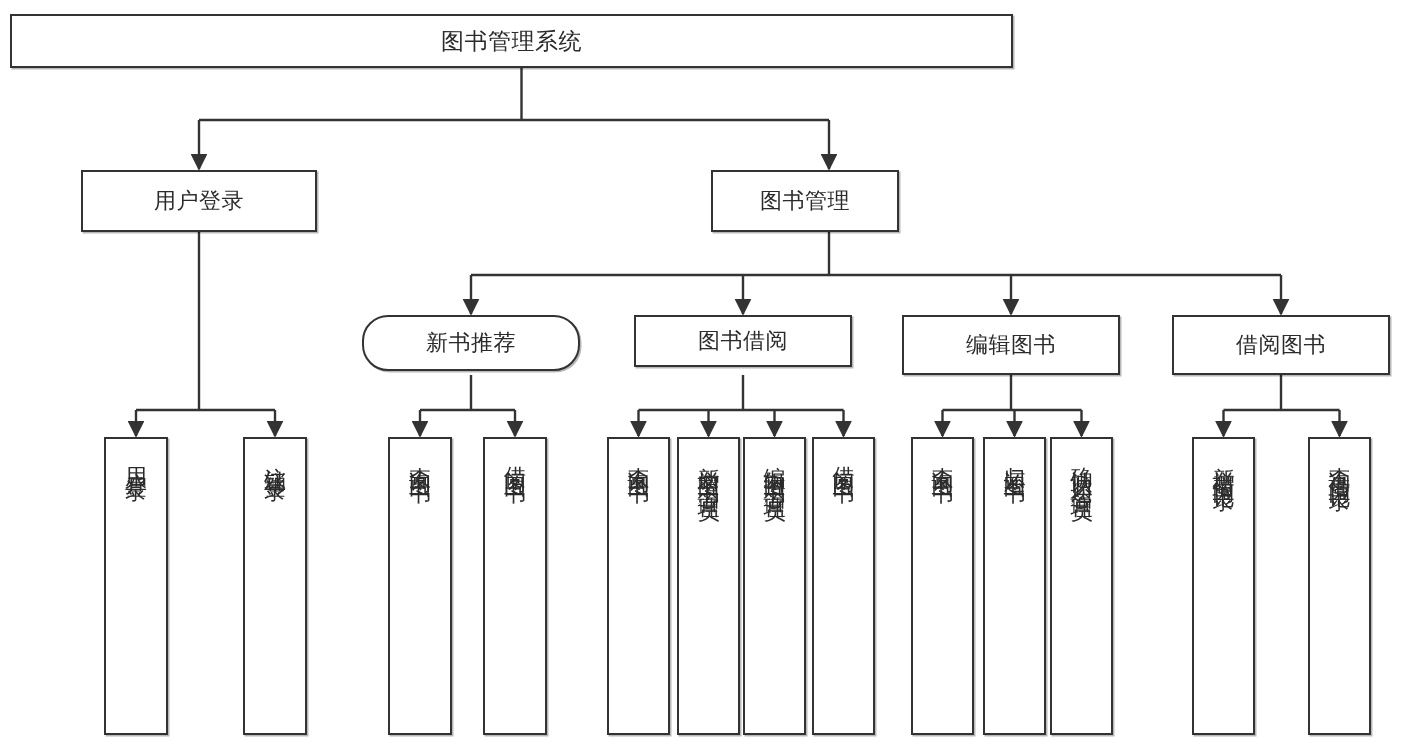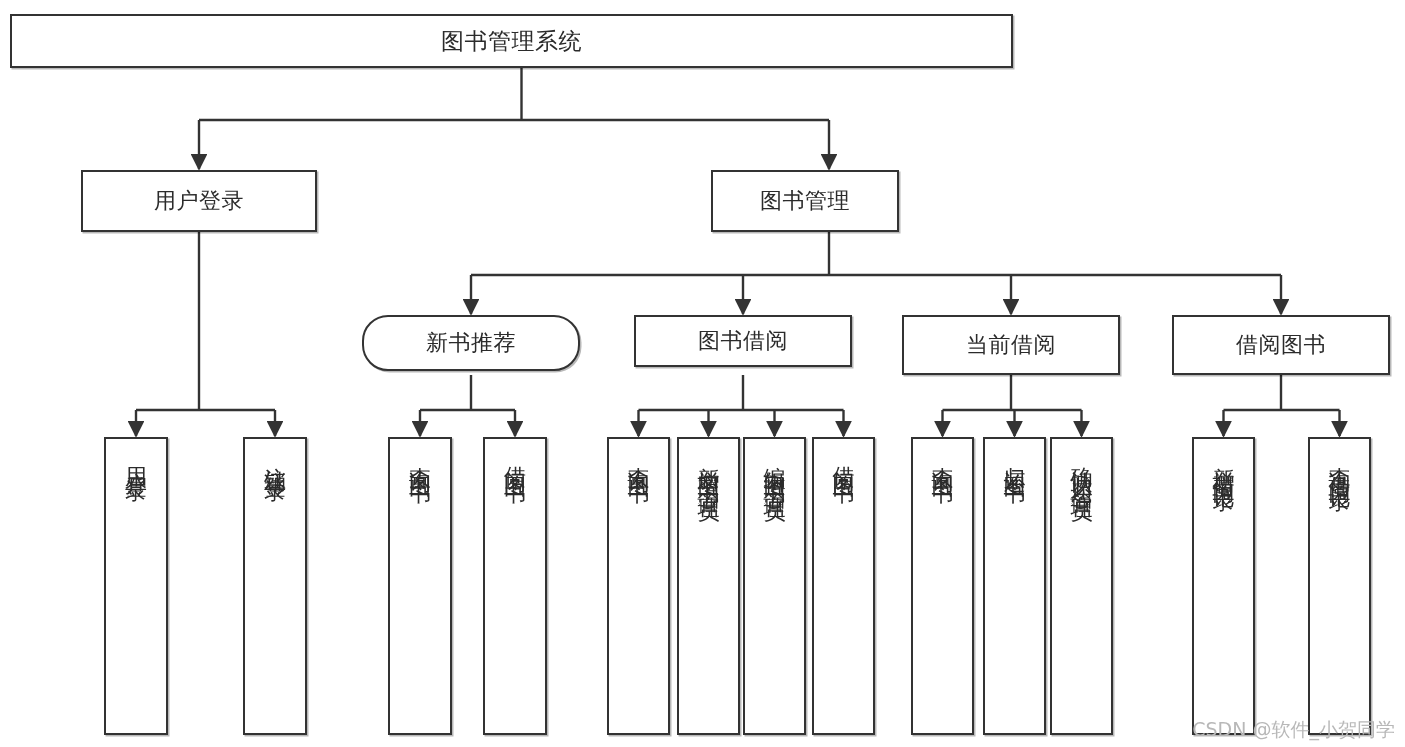--- a/index.html
+++ b/index.html
@@ -129,21 +129,21 @@
       <div class="node horiz" style="left: 711px; top: 170px; width: 188px; height: 62px;">
         <span class="label">图书管理</span>
       </div>
       <div class="node horiz" style="left: 362px; top: 315px; width: 218px; height: 56px; border-radius: 26px;">
         <span class="label">新书推荐</span>
       </div>
       <div class="node horiz" style="left: 634px; top: 315px; width: 218px; height: 52px;">
         <span class="label">图书借阅</span>
       </div>
       <div class="node horiz" style="left: 902px; top: 315px; width: 218px; height: 60px;">
-        <span class="label">当前借阅</span>
+        <span class="label">编辑图书</span>
       </div>
       <div class="node horiz" style="left: 1172px; top: 315px; width: 218px; height: 60px;">
         <span class="label">借阅图书</span>
       </div>
       <div class="node vert" style="left: 104px; top: 437px; width: 64px; height: 298px;">
         <span class="label">用户登录</span>
       </div>
       <div class="node vert" style="left: 243px; top: 437px; width: 64px; height: 298px;">
         <span class="label">注销登录</span>
       </div>
@@ -175,14 +175,13 @@
         <span class="label">确认归还（管理员）</span>
       </div>
       <div class="node vert" style="left: 1192px; top: 437px; width: 63px; height: 298px;">
         <span class="label">新增借阅记录</span>
       </div>
       <div class="node vert" style="left: 1308px; top: 437px; width: 63px; height: 298px;">
         <span class="label">查询借阅记录</span>
       </div>
     </div>
 
-  <div id="watermark">CSDN @软件_小贺同学</div>
 </div>
 
 </body></html>

